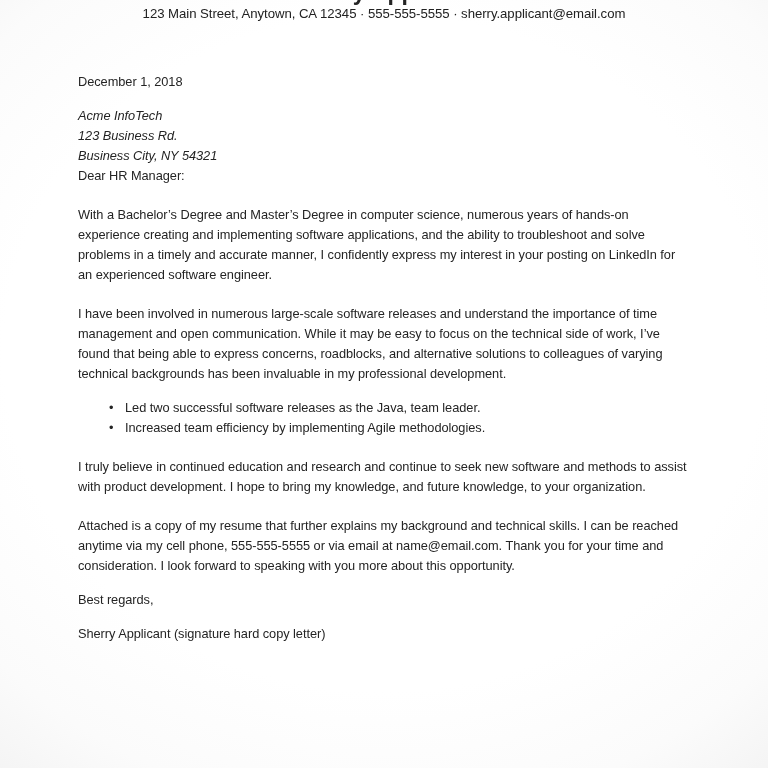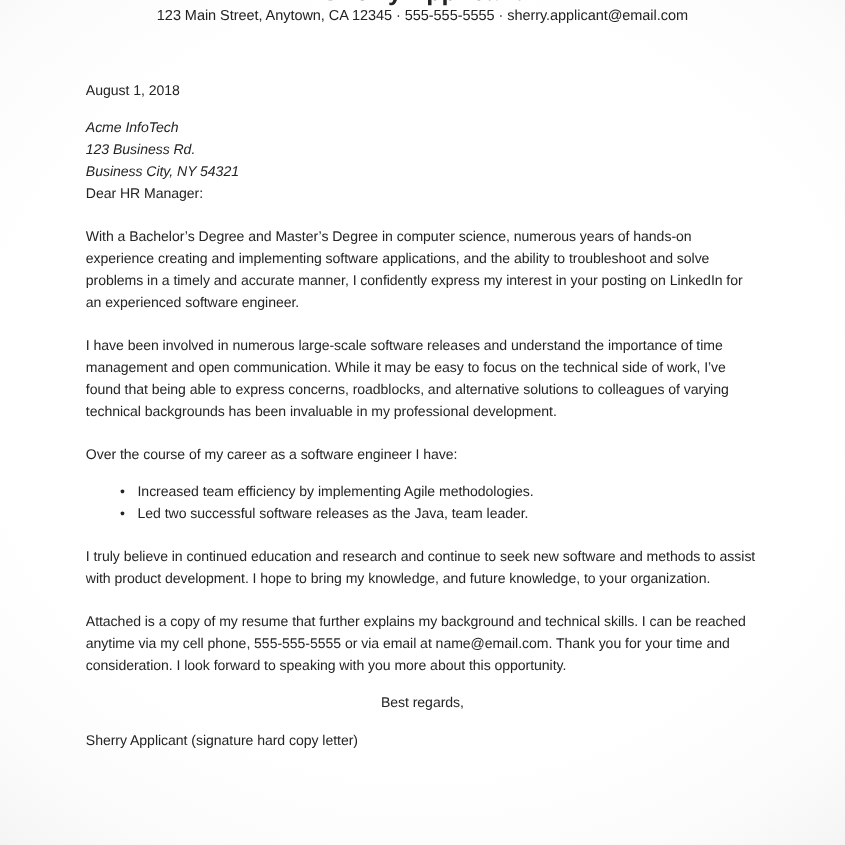--- a/index.html
+++ b/index.html
@@ -47,51 +47,50 @@
     margin-top: 14px;
     padding-left: 47px;
   }
   .bullet-list li { position: relative; }
   .bullet-list li::before {
     content: "\2022";
     position: absolute;
     left: -16px;
     top: 0;
   }
-  .sign-off { margin-top: 14px; text-align: center; }
+  .sign-off { margin-top: 14px; }
   .signature-line { margin-top: 14px; }
 </style>
 </head>
 <body>
 
 <div class="page">
   <div class="letter">
 
     <div class="letter-name">Sherry Applicant</div>
 
     <div class="contact-line">123 Main Street, Anytown, CA 12345 · 555-555-5555 · sherry.applicant@email.com</div>
 
-    <div class="date-line">August 1, 2018</div>
+    <div class="date-line">December 1, 2018</div>
 
     <div class="recipient-block">Acme InfoTech
 123 Business Rd.
 Business City, NY 54321</div>
 
     <div class="salutation">Dear HR Manager:</div>
 
     <div>
         <p class="para">With a Bachelor’s Degree and Master’s Degree in computer science, numerous years of hands-on experience creating and implementing software applications, and the ability to troubleshoot and solve problems in a timely and accurate manner, I confidently express my interest in your posting on LinkedIn for an experienced software engineer.</p>
         <p class="para">I have been involved in numerous large-scale software releases and understand the importance of time management and open communication. While it may be easy to focus on the technical side of work, I’ve found that being able to express concerns, roadblocks, and alternative solutions to colleagues of varying technical backgrounds has been invaluable in my professional development.</p>
       </div>
 
-    <p class="para">Over the course of my career as a software engineer I have:</p>
 
     <ul class="bullet-list">
+        <li>Led two successful software releases as the Java, team leader.</li>
         <li>Increased team efficiency by implementing Agile methodologies.</li>
-        <li>Led two successful software releases as the Java, team leader.</li>
       </ul>
 
     <div>
         <p class="para">I truly believe in continued education and research and continue to seek new software and methods to assist with product development. I hope to bring my knowledge, and future knowledge, to your organization.</p>
         <p class="para">Attached is a copy of my resume that further explains my background and technical skills. I can be reached anytime via my cell phone, 555-555-5555 or via email at name@email.com. Thank you for your time and consideration. I look forward to speaking with you more about this opportunity.</p>
       </div>
 
     <div class="sign-off">Best regards,</div>
 
     <div class="signature-line">Sherry Applicant (signature hard copy letter)</div>

